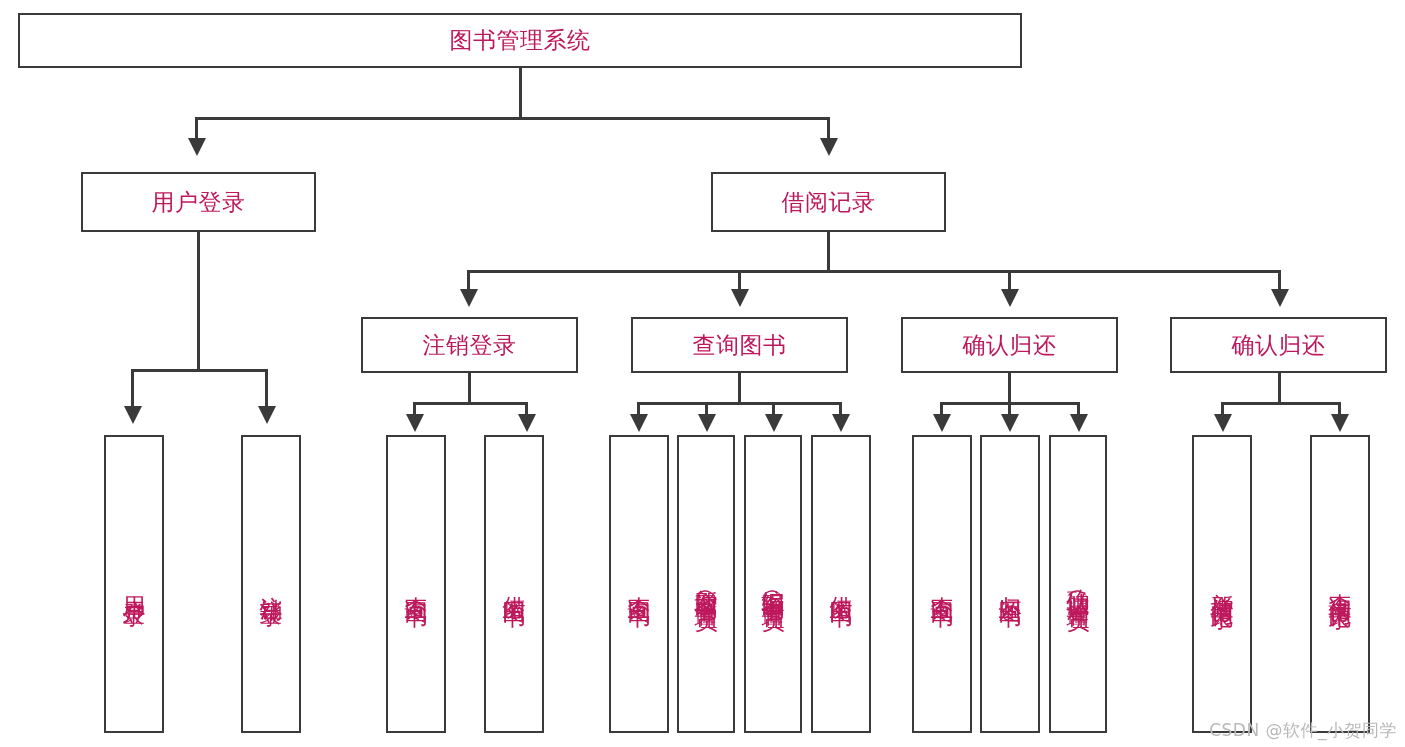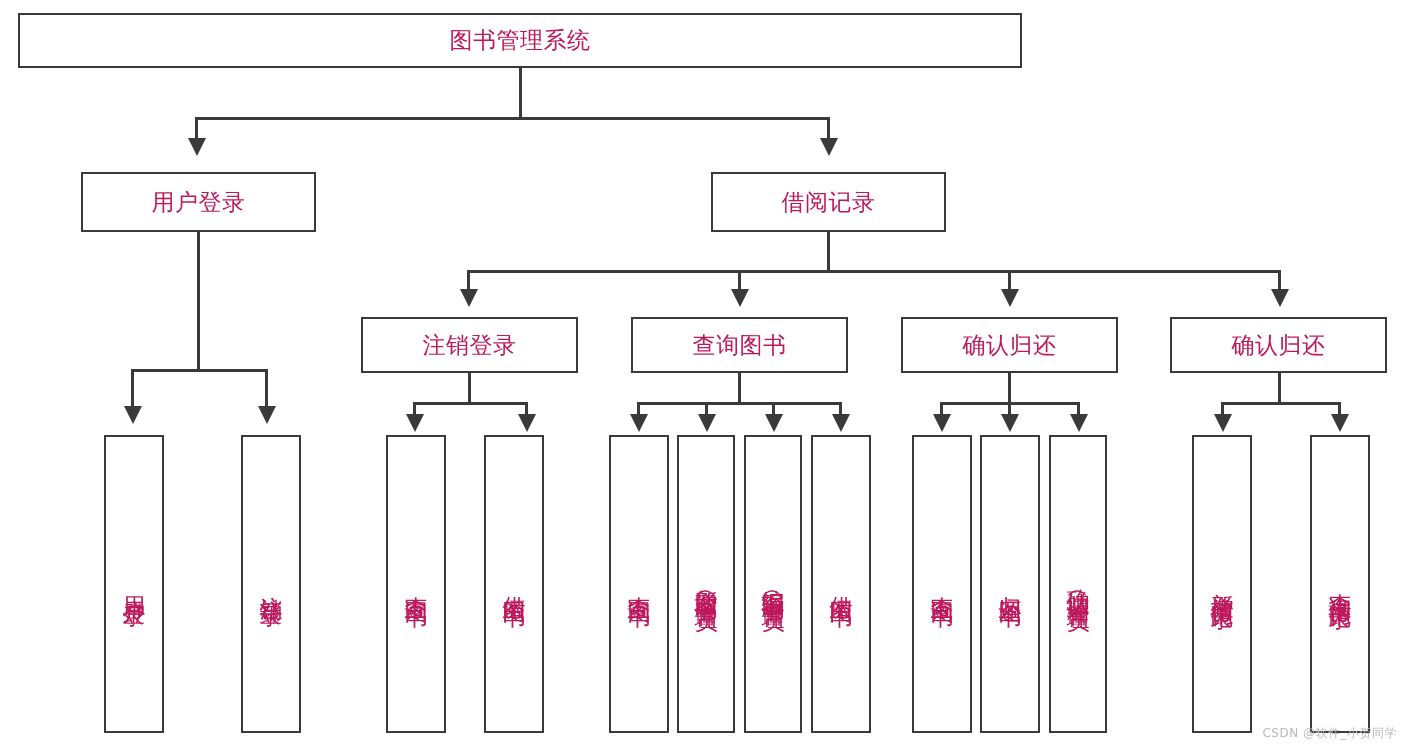--- a/index.html
+++ b/index.html
@@ -66,21 +66,21 @@
     width: 0;
     height: 0;
     border-left: 9px solid transparent;
     border-right: 9px solid transparent;
     border-top: 18px solid #3a3a3a;
   }
   #watermark {
     position: absolute;
     right: 8px;
     bottom: 5px;
-    font-size: 12px;
+    font-size: 17px;
     color: #b9b9b9;
     letter-spacing: 0.5px;
     white-space: nowrap;
     font-family: "DejaVu Sans", "Liberation Sans", sans-serif;
   }
 </style>
 </head>
 <body>
 
 <div id="canvas">

